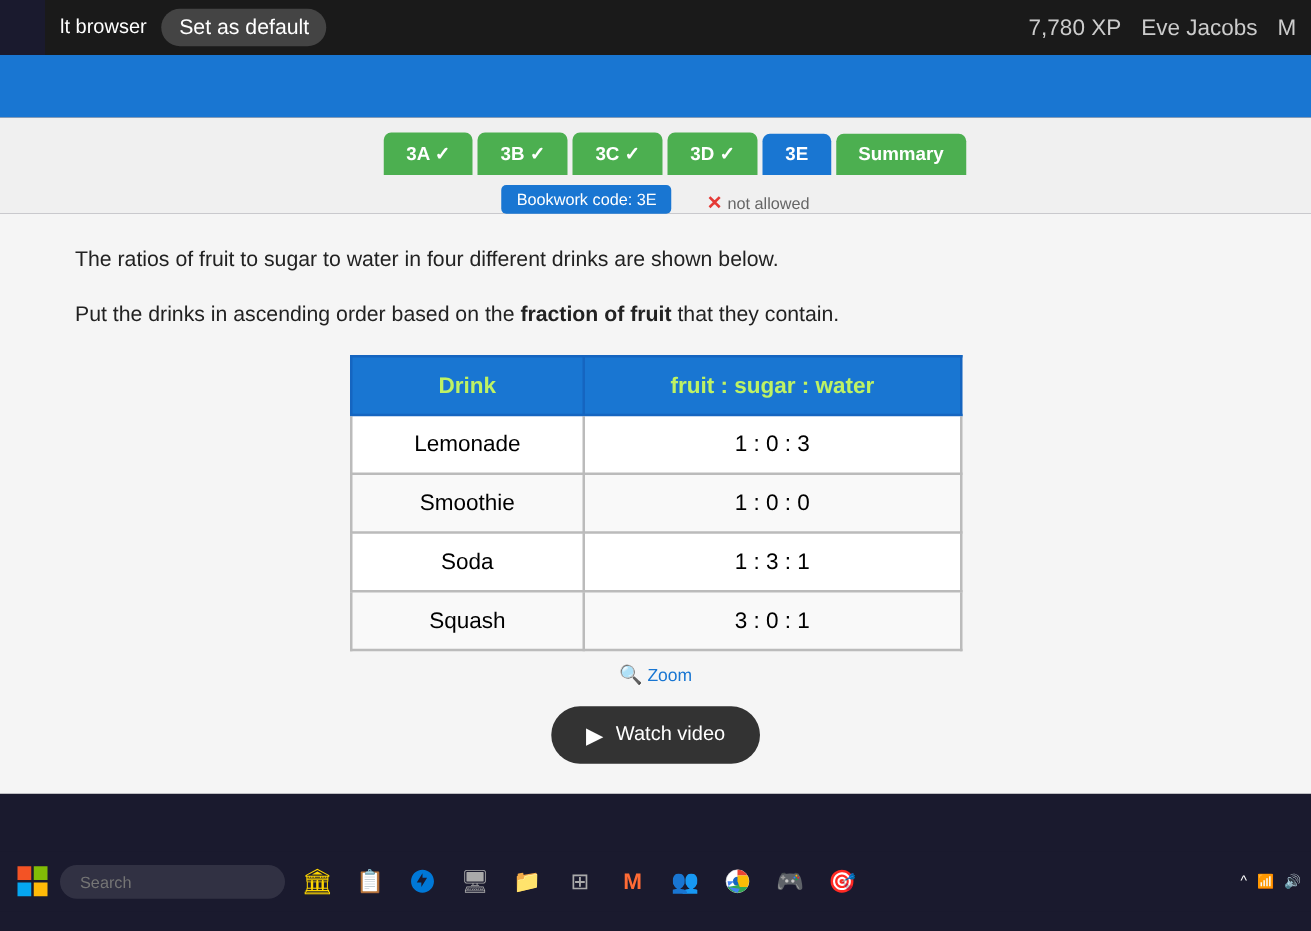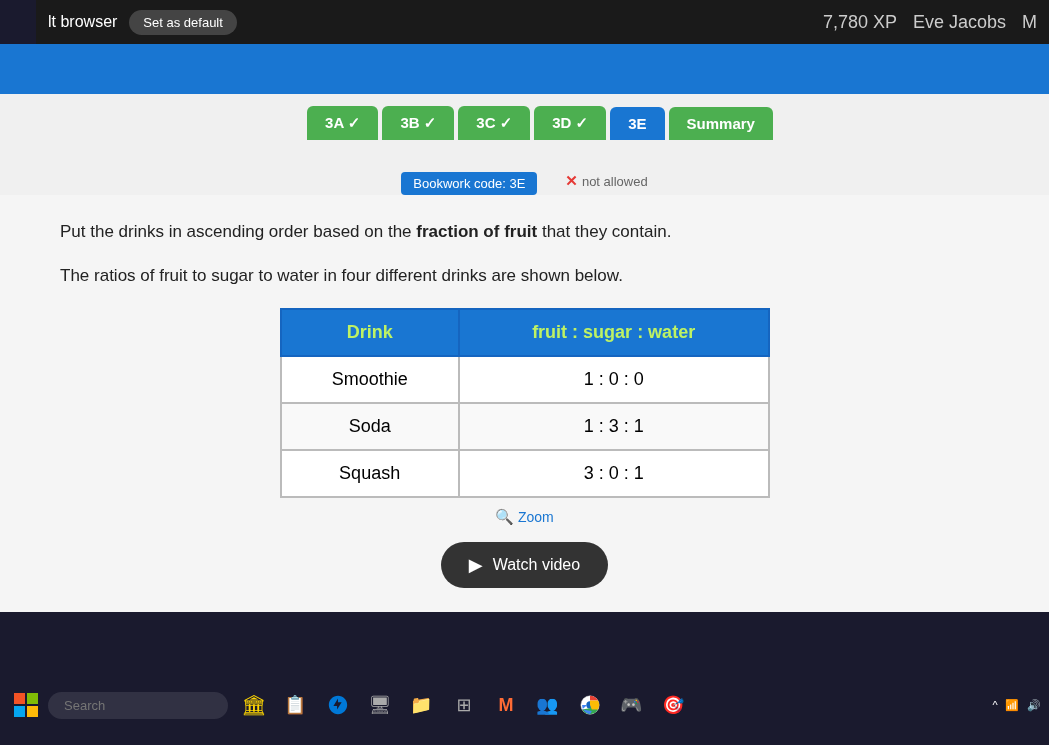--- a/index.html
+++ b/index.html
@@ -28,21 +28,21 @@
       font-size: 16px;
       font-weight: 500;
     }
 
     .set-default-btn {
       background: #444;
       color: #fff;
       border: none;
       padding: 5px 14px;
       border-radius: 20px;
-      font-size: 13px;
+      font-size: 17px;
       cursor: pointer;
     }
 
     .top-bar-right {
       margin-left: auto;
       display: flex;
       align-items: center;
       gap: 16px;
       color: #ccc;
       font-size: 18px;
@@ -96,24 +96,23 @@
     }
 
     .tab-summary {
       background: #4caf50;
       color: #fff;
     }
 
     
     .bookwork-bar {
       display: flex;
-      align-items: flex-start;
+      align-items: flex-end;
       gap: 28px;
       padding: 8px 0 0 0;
-      margin-top: 24px;
     }
 
     .bookwork-code-label {
       background: #1976d2;
       color: #fff;
       padding: 4px 12px;
       font-size: 13px;
       border-radius: 4px;
     }
 
@@ -320,36 +319,40 @@
       <span class="bookwork-code-label">Bookwork code: 3E</span>
       <span class="not-allowed-badge">
         <span class="x-icon">✕</span>
         <span>not allowed</span>
       </span>
     </div>
   </div>
 </div>
 
 <div class="main-content">
+  <p class="instruction-text">The ratios of fruit to sugar to water in four different drinks are shown below.</p>
   <p class="instruction-text">
     <span>Put the drinks in ascending order based on the</span>
     <strong>fraction of fruit</strong>
     <span>that they contain.</span>
   </p>
-  <p class="instruction-text">The ratios of fruit to sugar to water in four different drinks are shown below.</p>
 
   <div class="table-container">
     <table class="drinks-table">
       <thead>
         <tr>
           <th>Drink</th>
           <th>fruit : sugar : water</th>
         </tr>
       </thead>
       <tbody id="table-body">
+      <tr>
+            <td>Lemonade</td>
+            <td>1 : 0 : 3</td>
+          </tr>
           <tr>
             <td>Smoothie</td>
             <td>1 : 0 : 0</td>
           </tr>
           <tr>
             <td>Soda</td>
             <td>1 : 3 : 1</td>
           </tr>
           <tr>
             <td>Squash</td>

